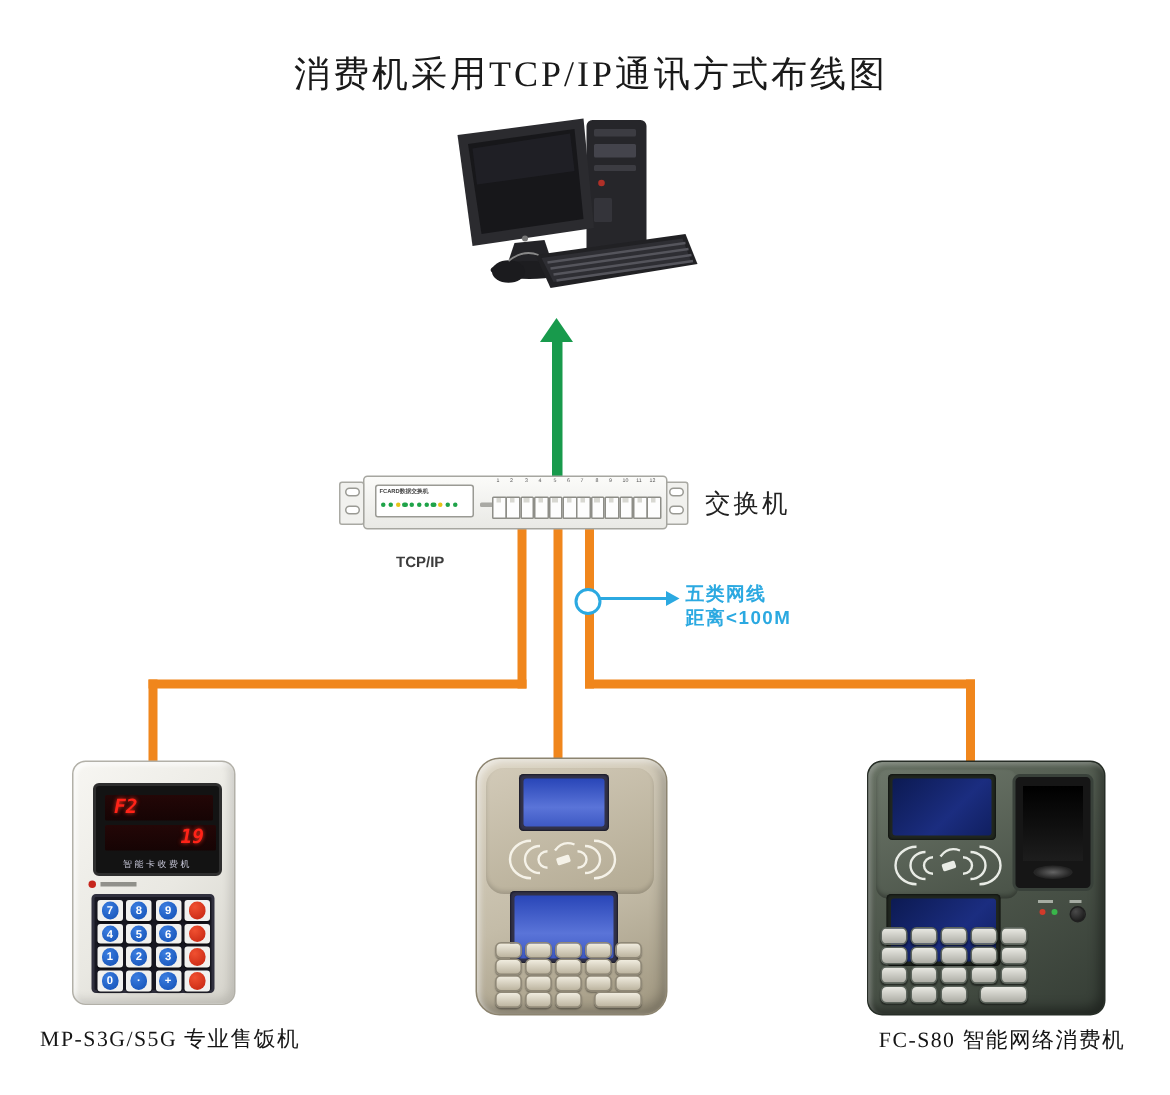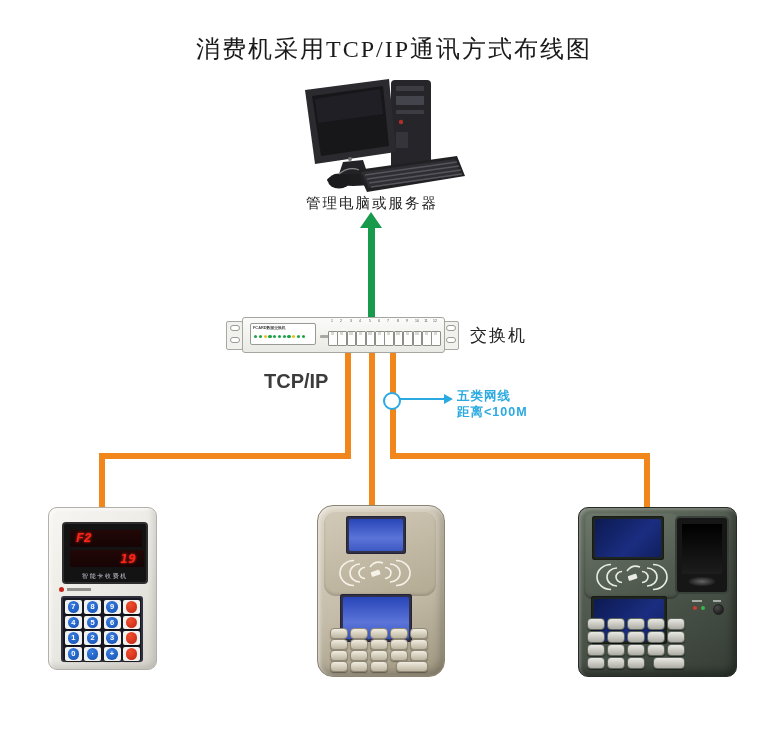--- a/index.html
+++ b/index.html
@@ -34,42 +34,42 @@
   .led.y{background:#e6c317;}
   #sw-fineprint{position:absolute;left:77px;top:17px;width:20px;height:3px;background:#8a8a84;opacity:.7;border-radius:1px;}
   .pgrp{position:absolute;top:0;width:8px;height:34px;}
   .pnum{position:absolute;top:1px;left:0;width:8px;text-align:center;font-family:"Liberation Sans",sans-serif;
         font-size:7px;color:#555;transform:scale(.5);transform-origin:center top;}
   .port{position:absolute;top:13px;left:0;width:7.6px;height:13px;background:#fdfdfd;border:1px solid #8e8e88;border-radius:1px;}
   .port:after{content:"";position:absolute;left:1.5px;top:0;width:3.6px;height:3px;background:#d8d8d2;}
   #switch-label{left:470px;top:324px;font-size:17px;color:#222;letter-spacing:2px;}
 
   
-  #tcpip{left:264px;top:370px;font-family:"Liberation Sans",sans-serif;font-weight:bold;font-size:20px;color:#3c3c3c;}
+  #tcpip{left:264px;top:370px;font-family:"Liberation Sans",sans-serif;font-weight:bold;font-size:10px;color:#3c3c3c;}
 
   
   .cable{background:var(--cable-orange);}
 
   
   #note-circle{left:383px;top:392px;width:14px;height:14px;border:2px solid var(--note-blue);border-radius:50%;background:#fff;}
   #note-line{left:400px;top:398px;width:44px;height:2px;background:var(--note-blue);}
   #note-head{left:444px;top:394px;width:0;height:0;border-top:5px solid transparent;border-bottom:5px solid transparent;
              border-left:9px solid var(--note-blue);}
   #note-text{left:457px;top:388px;font-family:"Liberation Sans",sans-serif;font-weight:bold;font-size:12.5px;
              line-height:16px;color:var(--note-blue);letter-spacing:1px;}
 
   
   #dev1{left:48px;top:507px;width:107px;height:161px;border-radius:9px;border:1px solid #b2b0a8;
         background:linear-gradient(135deg,#f7f6f2 0%,#e9e8e2 55%,#d5d3cb 100%);
         box-shadow:inset -3px -3px 6px rgba(0,0,0,.12), inset 2px 2px 3px rgba(255,255,255,.8);}
   #dev1-panel{position:absolute;left:13px;top:14px;width:82px;height:58px;background:#131313;border:2px solid #2e2e2e;border-radius:4px;}
   .lcd{position:absolute;left:6px;width:66px;height:17px;background:linear-gradient(#230707,#160404);border-radius:1px;
        font-family:"DejaVu Sans Mono",monospace;font-weight:bold;font-style:italic;font-size:13px;
        color:var(--led-red);text-shadow:0 0 3px rgba(255,50,30,.9);line-height:17px;}
-  #lcd1{top:6px;padding-left:6px;font-family:Liberation Mono, monospace;}
+  #lcd1{top:6px;padding-left:6px;}
   #lcd2{top:26px;text-align:right;padding-right:8px;}
   #dev1-caption{position:absolute;left:0;bottom:1px;width:100%;text-align:center;font-size:7px;color:#c9c9da;
                 transform:scale(.85);letter-spacing:2px;font-family:"Liberation Sans",sans-serif;}
   #dev1-ind-dot{position:absolute;left:10px;top:79px;width:5px;height:5px;border-radius:50%;background:#c6251c;}
   #dev1-ind-bar{position:absolute;left:18px;top:80px;width:24px;height:3px;background:#6a6a64;opacity:.7;}
   #dev1-keypad{position:absolute;left:12px;top:88px;width:82px;height:66px;background:#181822;border:2px solid #30303e;
                border-radius:3px;box-sizing:border-box;}
   .k{position:absolute;width:17px;height:13.5px;background:#f1f1ef;border-radius:2px;box-shadow:0 1px 1px rgba(0,0,0,.5);}
   .kc{position:absolute;left:2.5px;top:1px;width:11.5px;height:11.5px;border-radius:50%;color:#fff;
       font-family:"Liberation Sans",sans-serif;font-size:7.5px;font-weight:bold;text-align:center;line-height:11.5px;}
@@ -150,21 +150,20 @@
       <line x1="72" y1="99" x2="164" y2="86"></line>
         <line x1="74" y1="103" x2="166" y2="90"></line>
       <line x1="76" y1="107" x2="168" y2="94"></line>
         <line x1="78" y1="111" x2="169" y2="98"></line>
     </g>
 
     <ellipse cx="46" cy="105" rx="11" ry="7.5" fill="#1b1b1e"></ellipse>
     <path d="M46,98 q10,-8 20,-4" stroke="#888" stroke-width="1.2" fill="none"></path>
   </svg>
 
-  <div id="server-label" class="abs">管理电脑或服务器</div>
 
   <div class="abs green-head"></div>
   <div class="abs green-shaft"></div>
 
   <div class="abs cable" style="left:345px;top:351px;width:6px;height:108px;"></div>
   <div class="abs cable" style="left:99px;top:453px;width:252px;height:6px;"></div>
   <div class="abs cable" style="left:99px;top:453px;width:6px;height:58px;"></div>
   <div class="abs cable" style="left:369px;top:351px;width:6px;height:160px;"></div>
   <div class="abs cable" style="left:390px;top:351px;width:6px;height:108px;"></div>
   <div class="abs cable" style="left:390px;top:453px;width:260px;height:6px;"></div>
@@ -407,14 +406,16 @@
         <div class="key3" style="left:40px;top:26px;"></div>
         <div class="key3" style="left:60px;top:26px;"></div>
         <div class="key3" style="left:80px;top:26px;"></div>
       <div class="key3" style="left:0;top:39px;"></div>
         <div class="key3" style="left:20px;top:39px;"></div>
         <div class="key3" style="left:40px;top:39px;"></div>
         <div class="key3" style="left:66px;top:39px;width:30px;"></div>
     </div>
   </div>
 
+  <div id="dev1-label" class="abs dev-label">MP-S3G/S5G 专业售饭机</div>
+  <div id="dev3-label" class="abs dev-label">FC-S80 智能网络消费机</div>
 
 </div>
 
 </body></html>

